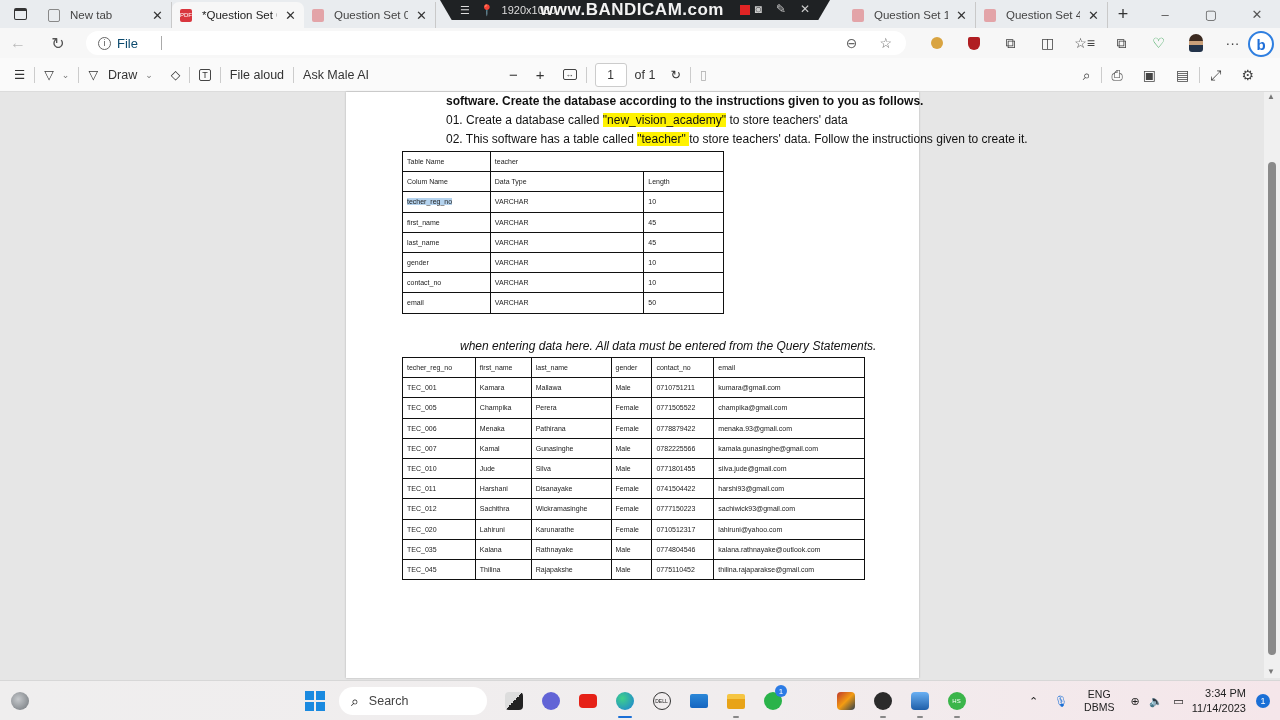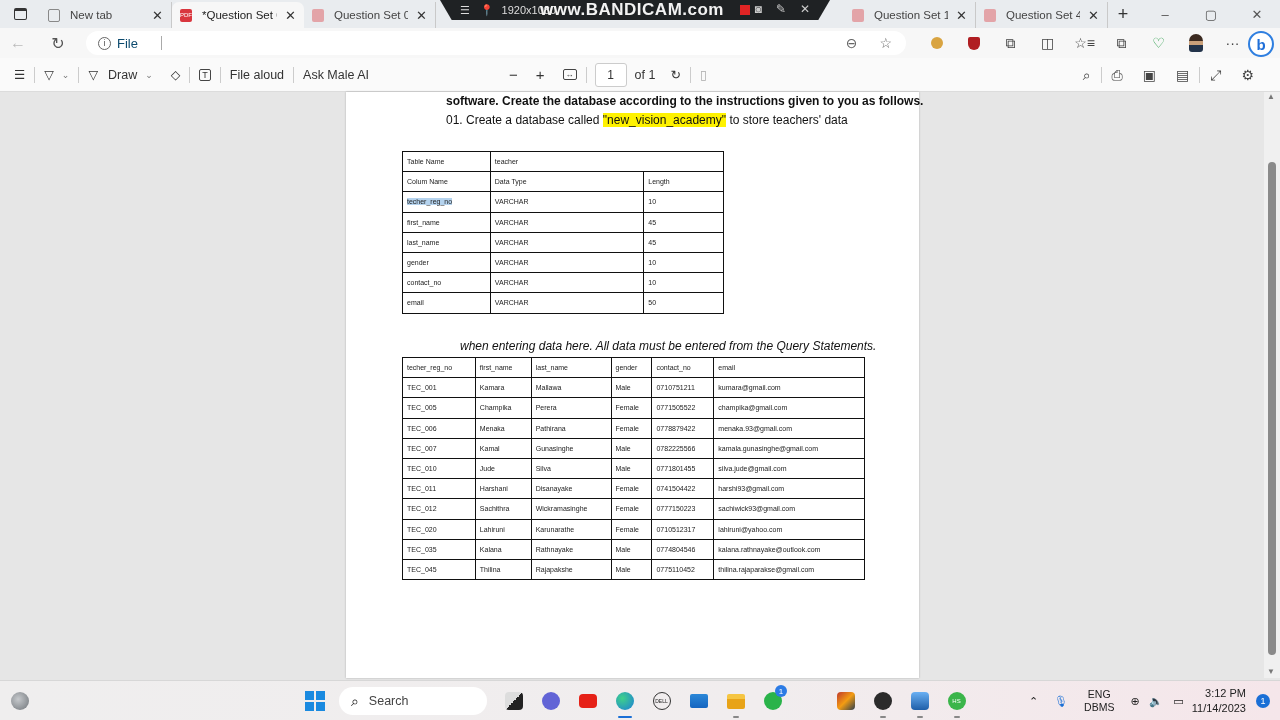--- a/index.html
+++ b/index.html
@@ -265,20 +265,23 @@
   <span class="scroll-thumb"></span>
   <span class="scroll-down">▼</span>
 </div>
 
 <div class="page">
   <div class="p bold" style="top:2px;">software. Create the database according to the instructions given to you as follows.</div>
 
   <div class="p" style="top:21px;">
     <span>01. Create a database called </span><span class="hl">"new_vision_academy"</span><span> to store teachers' data</span>
   </div>
+  <div class="p" style="top:40px;">
+    <span>02. This software has a table called </span><span class="hl">"teacher" </span><span>to store teachers' data. Follow the instructions given to create it.</span>
+  </div>
 
   <table class="doc" style="left:56px; top:59px; width:322px;">
     <colgroup>
         <col style="width:88px">
         <col style="width:154px">
         <col style="width:80px">
       </colgroup>
     <tbody>
         <tr>
       <td>Table Name</td>
@@ -489,18 +492,18 @@
     <span class="t">⌃</span>
     <span class="t" style="color:#1a6fd6;">🎙</span>
     <div class="t lang">
       <div>ENG</div>
       <div>DBMS</div>
     </div>
     <span class="t">⊕</span>
     <span class="t" style="padding:0 2px;">🔈</span>
     <span class="t">▭</span>
     <div class="clock">
-      <div>3:12 PM</div>
+      <div>3:34 PM</div>
       <div>11/14/2023</div>
     </div>
     <span class="notif">1</span>
   </div>
 </div>
 
 </body></html>

